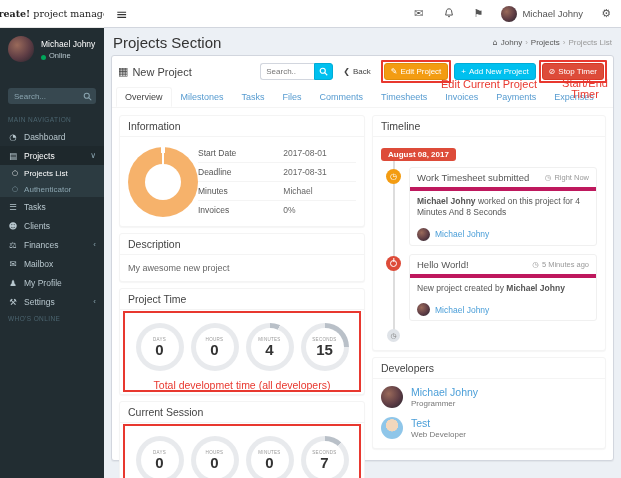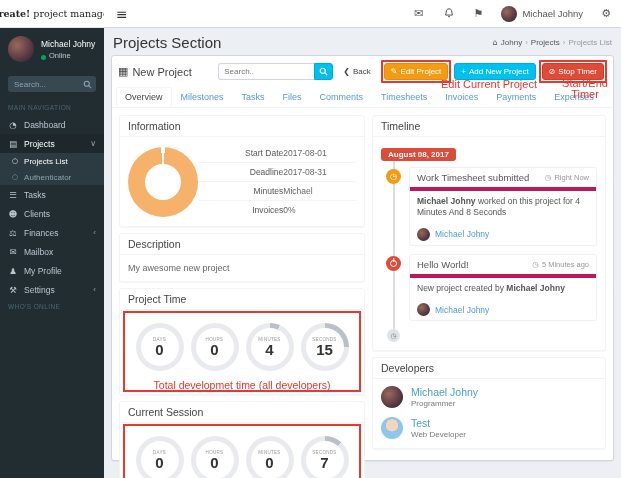--- a/index.html
+++ b/index.html
@@ -25,21 +25,21 @@
   .nav-user-name { font-size:9.5px; color:#555; }
 
   
   .sidebar { position:absolute; top:28px; left:0; width:104px; bottom:0; background:#222d32; }
   .user-panel { display:flex; gap:7px; padding:8px 8px 10px 8px; align-items:center; }
   .av26 { width:26px; height:26px; }
   .user-meta { display:flex; flex-direction:column; gap:2px; }
   .user-name { color:#fff; font-size:8.5px; }
   .user-status { color:#b8c7ce; font-size:7.5px; display:flex; align-items:flex-end; gap:3px; }
   .dot { width:5px; height:5px; border-radius:50%; background:#3c763d; background:#00a65a; }
-  .side-search { display:flex; margin:4px 8px 8px 8px; }
+  .side-search { display:flex; margin:16px 8px 8px 8px; }
   .side-search input { flex:1; min-width:0; background:#374850; border:none; border-radius:3px 0 0 3px;
       height:16px; font-size:8px; color:#ccc; padding:0 6px; outline:none; }
   .side-search input::placeholder { color:#8aa4af; }
   .side-search button { width:18px; height:16px; background:#374850; border:none; border-radius:0 3px 3px 0;
       color:#999; display:flex; align-items:center; justify-content:center; cursor:pointer; }
   .side-label { color:#4b646f; font-size:6.5px; letter-spacing:.4px; padding:4px 8px; }
   .nav-item { display:flex; align-items:center; gap:6px; padding:4.5px 8px; color:#b8c7ce;
       font-size:8.5px; cursor:pointer; }
   .nav-item .ic { width:10px; font-size:8.5px; text-align:center; color:#b8c7ce; }
   .nav-item .chev { margin-left:auto; font-size:8px; color:#8aa4af; }
@@ -59,21 +59,21 @@
   .breadcrumb .sep { color:#aaa; }
   .crumb { cursor:pointer; }
   .crumb.current { color:#999; cursor:default; }
 
   .box { position:relative; background:#fff; border:1px solid #d2d6de; border-radius:3px;
          height:406px; box-shadow:0 1px 1px rgba(0,0,0,.05); }
   .box-header { display:flex; align-items:center; padding:4px 6px; }
   .box-title { font-size:11px; color:#444; display:flex; gap:4px; align-items:center; }
   .box-tools { margin-left:auto; display:flex; align-items:center; gap:3px; }
   .tb-search { display:flex; }
-  .tb-search input { width:96px; height:17px; border:1px solid #d2d6de; border-right:none;
+  .tb-search input { width:54px; height:17px; border:1px solid #d2d6de; border-right:none;
       border-radius:3px 0 0 3px; font-size:8px; padding:4px 5px; outline:none; color:#555; }
   .tb-search button { width:19px; height:17px; background:#00c0ef; color:#fff; border:1px solid #00acd6;
       border-radius:0 3px 3px 0; cursor:pointer; display:flex; align-items:center; justify-content:center; }
   .btn { display:inline-flex; align-items:center; gap:3px; font-size:8px; padding:3px 6px;
          border-radius:3px; border:1px solid transparent; cursor:pointer; white-space:nowrap;
          font-family:"Liberation Sans",sans-serif; }
   .btn-plain { background:#fff; color:#444; border-color:#fff; }
   .btn-warning { background:#f39c12; color:#fff; border-color:#e08e0b; }
   .btn-info { background:#00c0ef; color:#fff; border-color:#00acd6; }
   .btn-danger { background:#dd4b39; color:#fff; border-color:#d73925; }
@@ -92,21 +92,21 @@
   .cols { display:flex; gap:7px; padding:7px; align-items:flex-start; }
   .col-l { width:246px; flex:none; }
   .col-r { flex:1; }
 
   .panel { border:1px solid #f4f4f4; border-radius:3px; margin-bottom:6px; background:#fff;
            box-shadow:0 1px 1px rgba(0,0,0,.04); }
   .panel-h { padding:4px 8px; font-size:10.5px; color:#444; border-bottom:1px solid #f4f4f4; }
   .panel-b { padding:7px 8px; position:relative; }
 
   
-  .info-body { display:flex; align-items:center;text-align:right; }
+  .info-body { display:flex; align-items:center; }
   .donut { width:70px; height:70px; border-radius:50%; flex:none; position:relative;
            background:conic-gradient(#fff 0 3deg, #f6b26b 3deg 357deg, #fff 357deg 360deg); }
   .donut::after { content:""; position:absolute; inset:17px; background:#fff; border-radius:50%; }
   .info-table { flex:1; }
   .info-row { display:flex; padding:4px 0; border-bottom:1px solid #f4f4f4; font-size:8.5px; }
   .info-row:last-child { border-bottom:none; }
   .info-row .lbl { width:54%; color:#555; }
   .info-row .val { color:#666; }
 
   .desc-body { font-size:9px; color:#666; padding:8px; }

